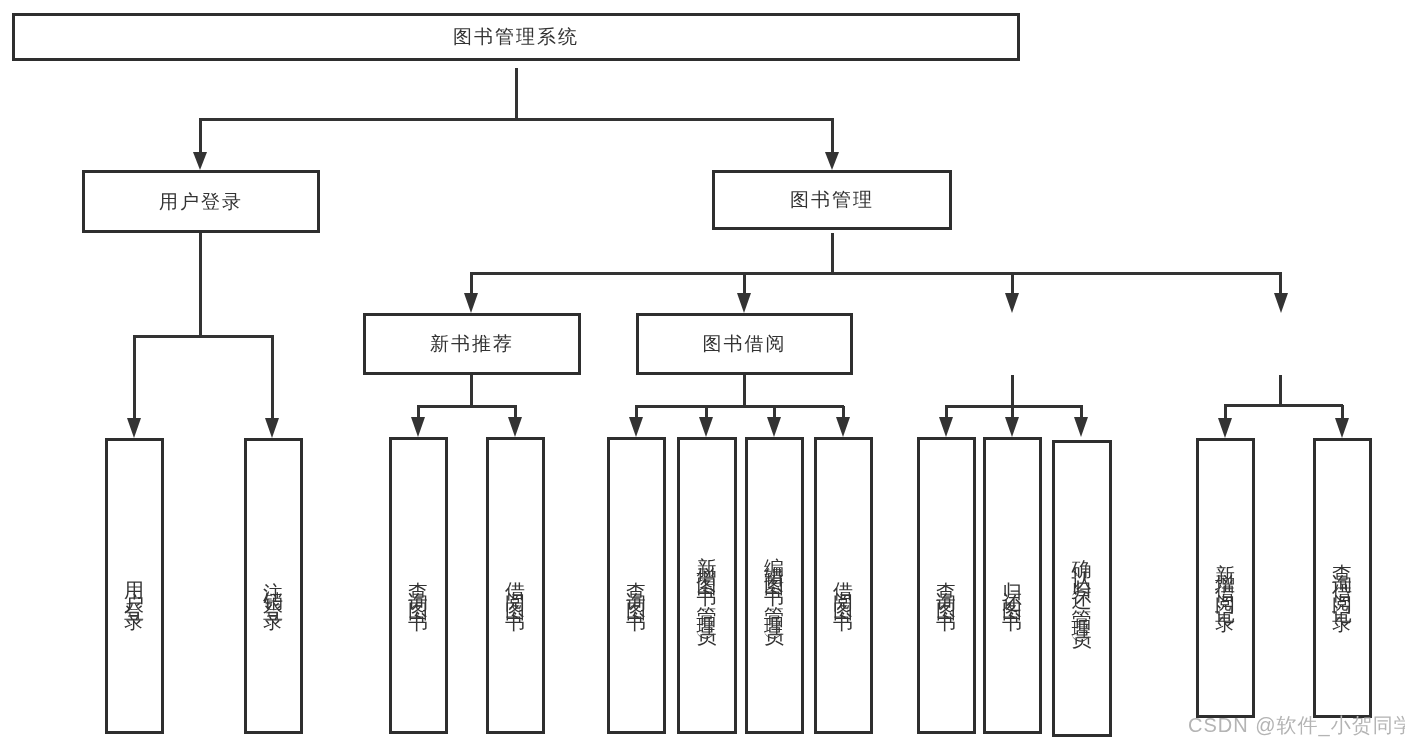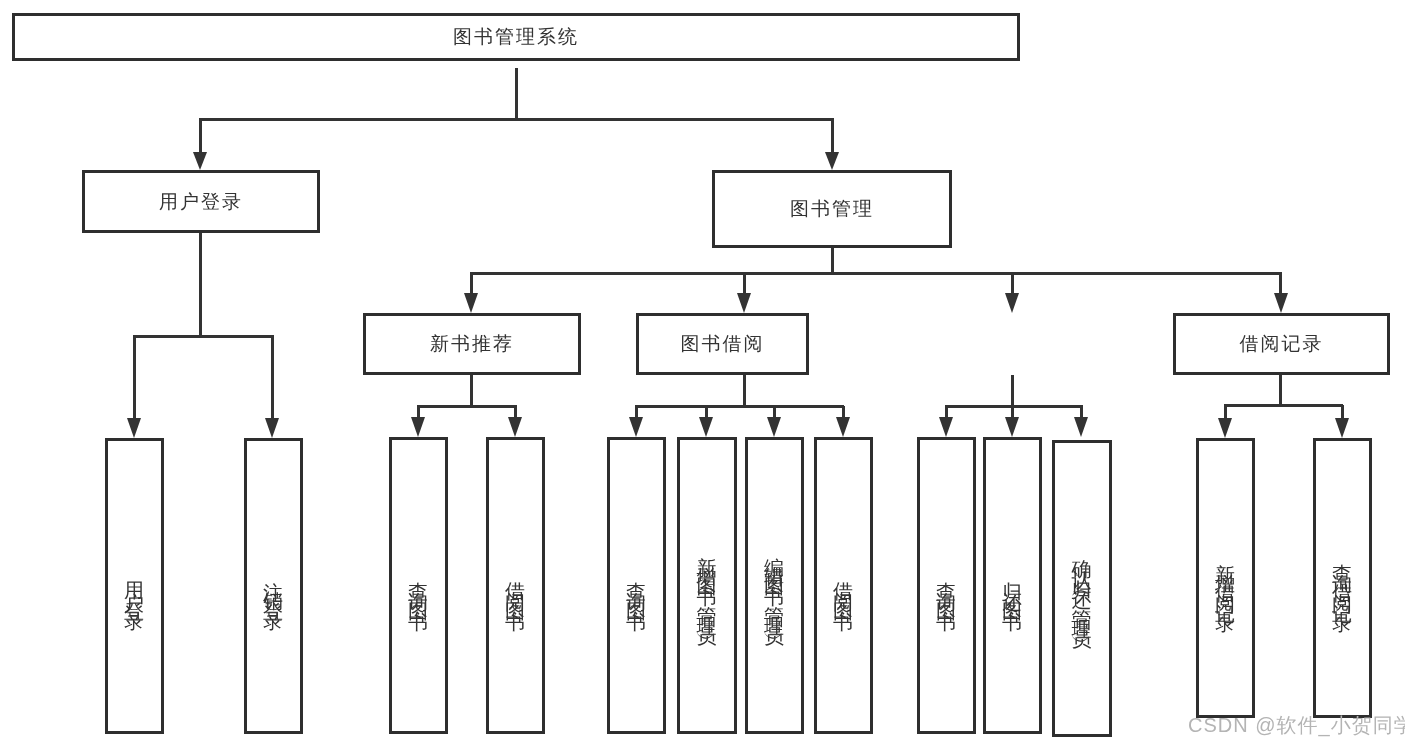--- a/index.html
+++ b/index.html
@@ -94,32 +94,29 @@
   <div class="arw" style="left:1218px;top:418px;"></div>
   <div class="arw" style="left:1335px;top:418px;"></div>
 
   <div class="box hbox" style="left:12px;top:13px;width:1008px;height:48px;">
     <span>图书管理系统</span>
   </div>
 
   <div class="box hbox" style="left:82px;top:170px;width:238px;height:63px;">
     <span>用户登录</span>
   </div>
-  <div class="box hbox" style="left:712px;top:170px;width:240px;height:78px;">
+  <div class="box hbox" style="left:712px;top:170px;width:240px;height:60px;">
     <span>图书管理</span>
   </div>
 
   <div class="box hbox" style="left:363px;top:313px;width:218px;height:62px;align-items:center;">
     <span>新书推荐</span>
   </div>
-  <div class="box hbox" style="left:636px;top:313px;width:173px;height:62px;">
+  <div class="box hbox" style="left:636px;top:313px;width:217px;height:62px;">
     <span>图书借阅</span>
-  </div>
-  <div class="box hbox" style="left:1173px;top:313px;width:217px;height:62px;">
-    <span>借阅记录</span>
   </div>
 
   <div class="box vbox" style="left:105px;top:438px;width:59px;height:296px;">
     <span class="vlabel">用户登录</span>
   </div>
   <div class="box vbox" style="left:244px;top:438px;width:59px;height:296px;">
     <span class="vlabel">注销登录</span>
   </div>
 
   <div class="box vbox" style="left:389px;top:437px;width:59px;height:297px;">

